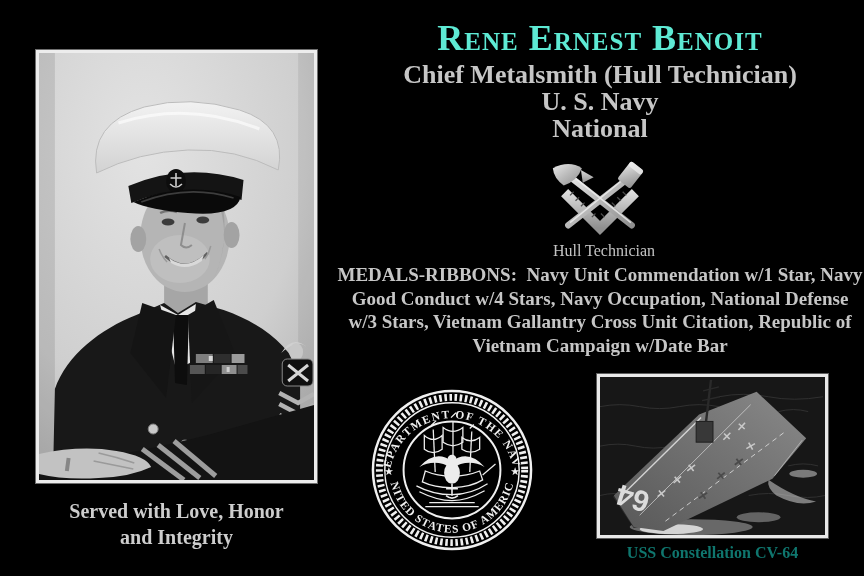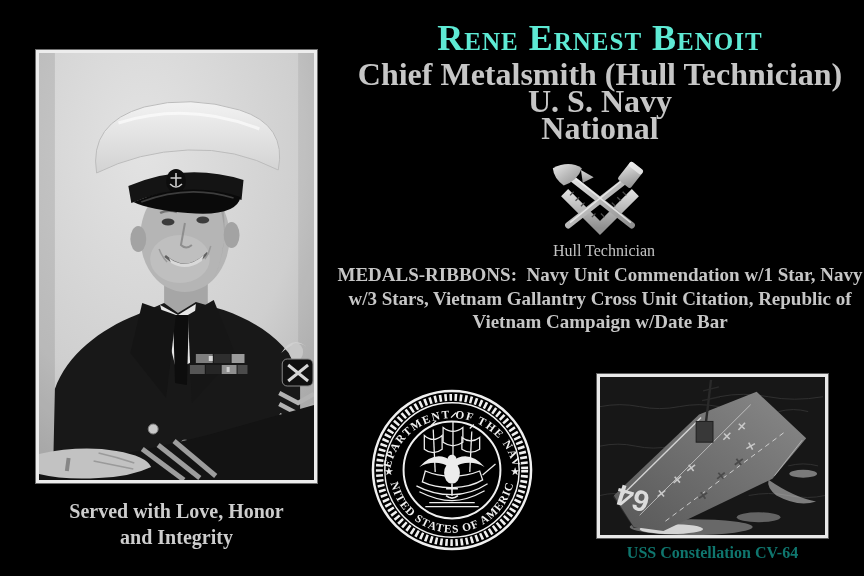--- a/index.html
+++ b/index.html
@@ -20,21 +20,21 @@
     font-size:20px;line-height:26px;font-weight:bold;color:#cdcdcd;margin-top:8px;
   }
   
   .rcol{position:absolute;left:336px;top:0;width:528px;text-align:center;}
   .title{
     position:absolute;left:0;top:19px;width:100%;
     font-variant:small-caps;font-weight:bold;font-size:36px;line-height:38px;
     color:#5eead4;letter-spacing:1px;white-space:nowrap;
   }
   .subtitle{position:absolute;left:0;top:61px;width:100%;
-    font-size:32px;line-height:27px;font-weight:bold;color:#c6c6c6;}
+    font-size:26px;line-height:27px;font-weight:bold;color:#c6c6c6;}
   .subtitle div{white-space:nowrap;}
   .insignia{position:absolute;left:204px;top:160px;width:120px;height:78px;}
   .insignia svg{display:block;width:100%;height:100%;}
   .insignia-label{position:absolute;left:4px;top:242px;width:100%;
     font-size:16px;color:#c4c4c4;}
   .medals{position:absolute;left:0;top:263px;width:100%;
     font-size:19px;line-height:23.5px;font-weight:bold;color:#c6c6c6;}
   .medals div{white-space:pre;}
   
   .seal{position:absolute;left:368px;top:386px;width:168px;height:168px;}
@@ -184,20 +184,21 @@
         <g transform="rotate(38 100 16)">
           <rect x="91" y="4" width="18" height="25" rx="2.5" fill="url(#sg)"></rect>
           <rect x="91" y="4" width="18" height="6" rx="2.5" fill="#efefef" opacity="0.7"></rect>
         </g>
       </svg>
     </div>
     <div class="insignia-label">Hull Technician</div>
 
     <div class="medals">
       <div>MEDALS-RIBBONS:  Navy Unit Commendation w/1 Star, Navy</div>
+      <div>Good Conduct w/4 Stars, Navy Occupation, National Defense</div>
       <div>w/3 Stars, Vietnam Gallantry Cross Unit Citation, Republic of</div>
       <div>Vietnam Campaign w/Date Bar</div>
     </div>
   </div>
 
   <div class="seal">
     <svg viewBox="0 0 170 170">
       <circle cx="85" cy="85" r="80" fill="#000" stroke="#f0f0f0" stroke-width="2.5"></circle>
       <circle cx="85" cy="85" r="73.5" fill="none" stroke="#f0f0f0" stroke-width="7" stroke-dasharray="2.6 2.6"></circle>
       <circle cx="85" cy="85" r="68" fill="none" stroke="#f0f0f0" stroke-width="1.5"></circle>

